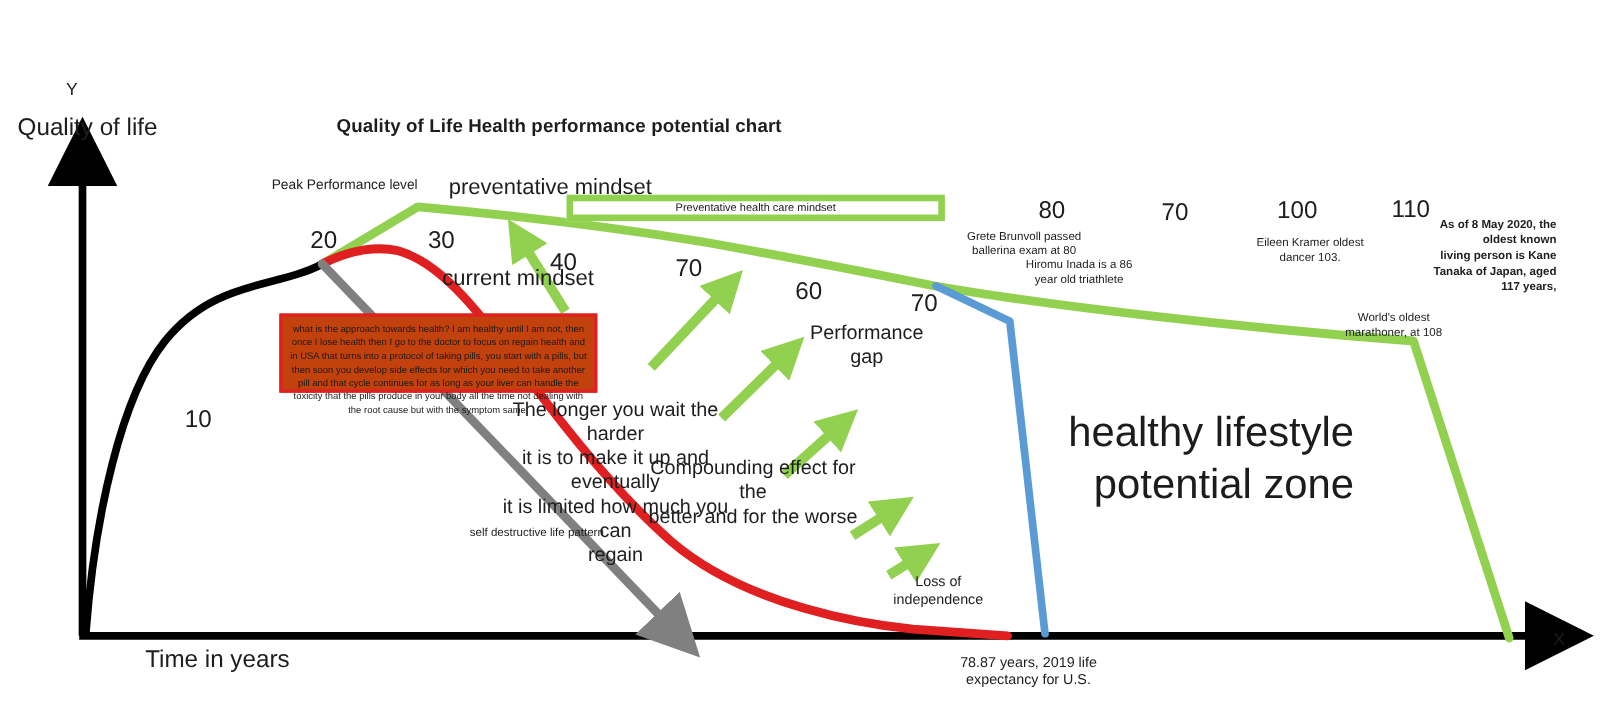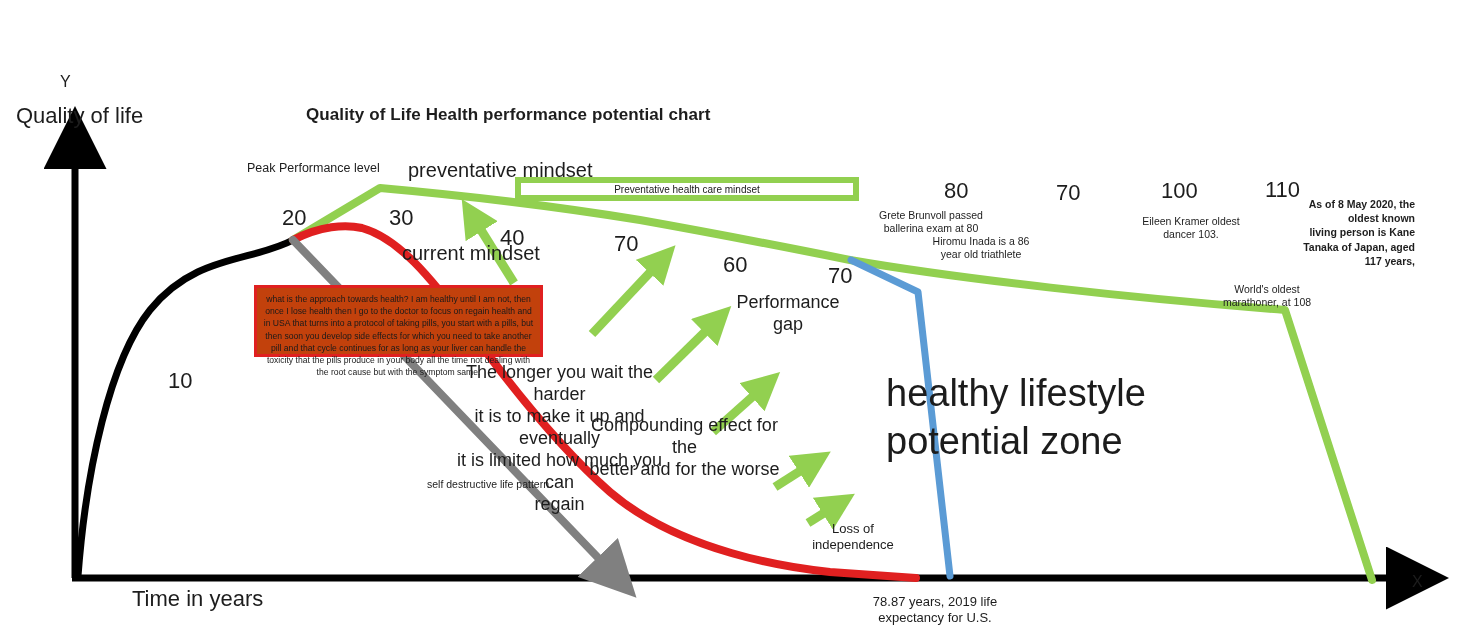--- a/index.html
+++ b/index.html
@@ -35,21 +35,21 @@
   .axis-letter { font-size: 16px; }
   .axis-name   { font-size: 22px; }
   .chart-title { font-size: 17px; font-weight: bold; letter-spacing: .1px; }
   .tick-num    { font-size: 22px; }
   .mindset     { font-size: 20px; }
   .small-note  { font-size: 13px; text-align: center; }
   .tiny-note   { font-size: 10.5px; text-align: center; }
   .tiny-note-l { font-size: 10.5px; text-align: left; }
   .bold-note   { font-size: 10.5px; font-weight: bold; text-align: right; line-height: 1.35; }
   .mid-note    { font-size: 18px;  text-align: center; }
-  .zone-text   { font-size: 38px; text-align: left; line-height: 1.12; color: #1c1c1c; }
+  .zone-text   { font-size: 38px; text-align: right; line-height: 1.12; color: #1c1c1c; }
   .peak-note   { font-size: 12.5px; }
 
   .redbox {
     position: absolute;
     border: 3px solid #e02020;
     background: #c2410c;
     box-sizing: border-box;
     padding: 5px 6px 4px 6px;
     font-size: 8.6px;
     line-height: 1.42;

